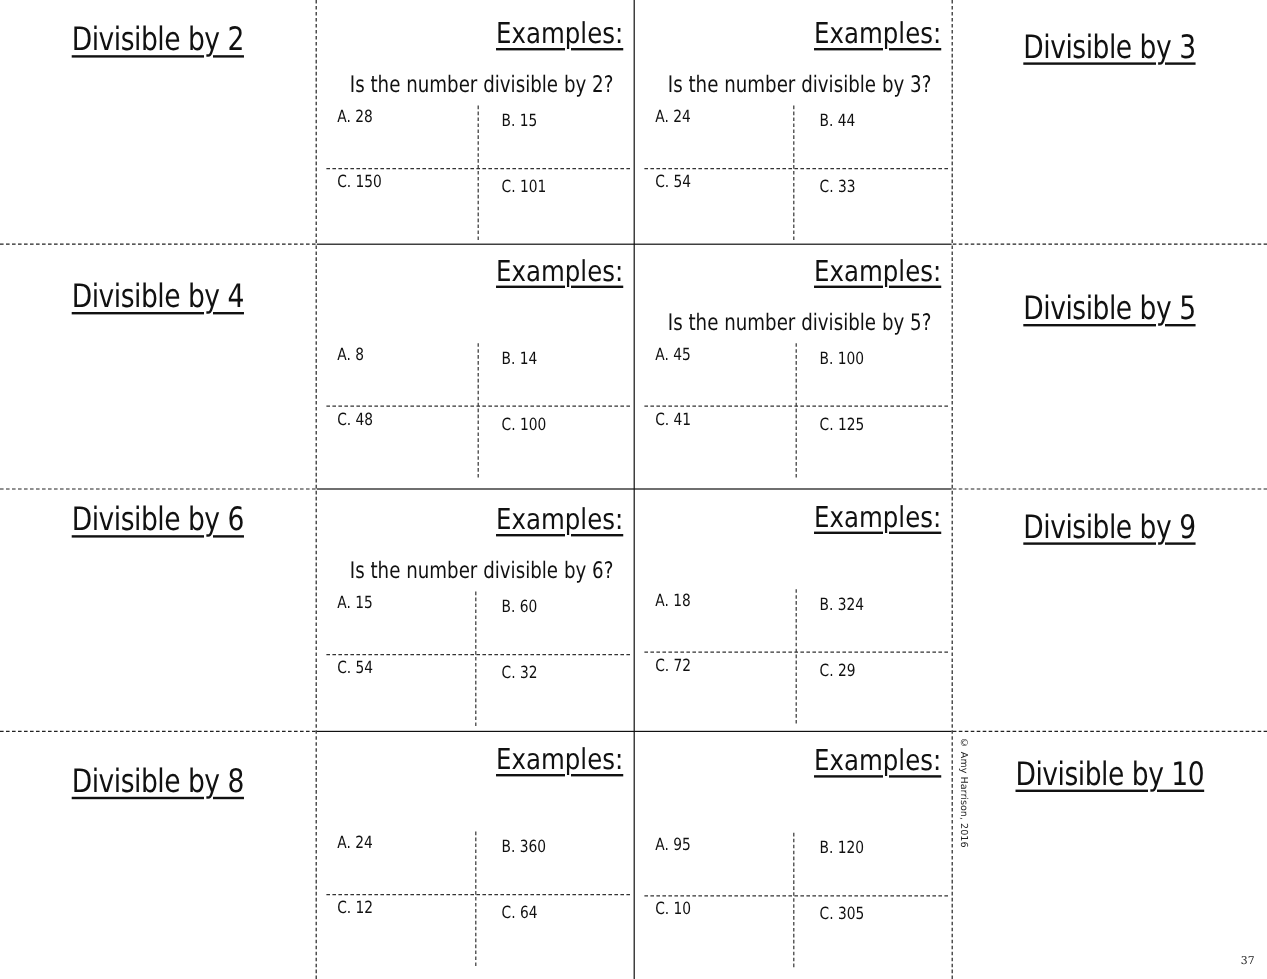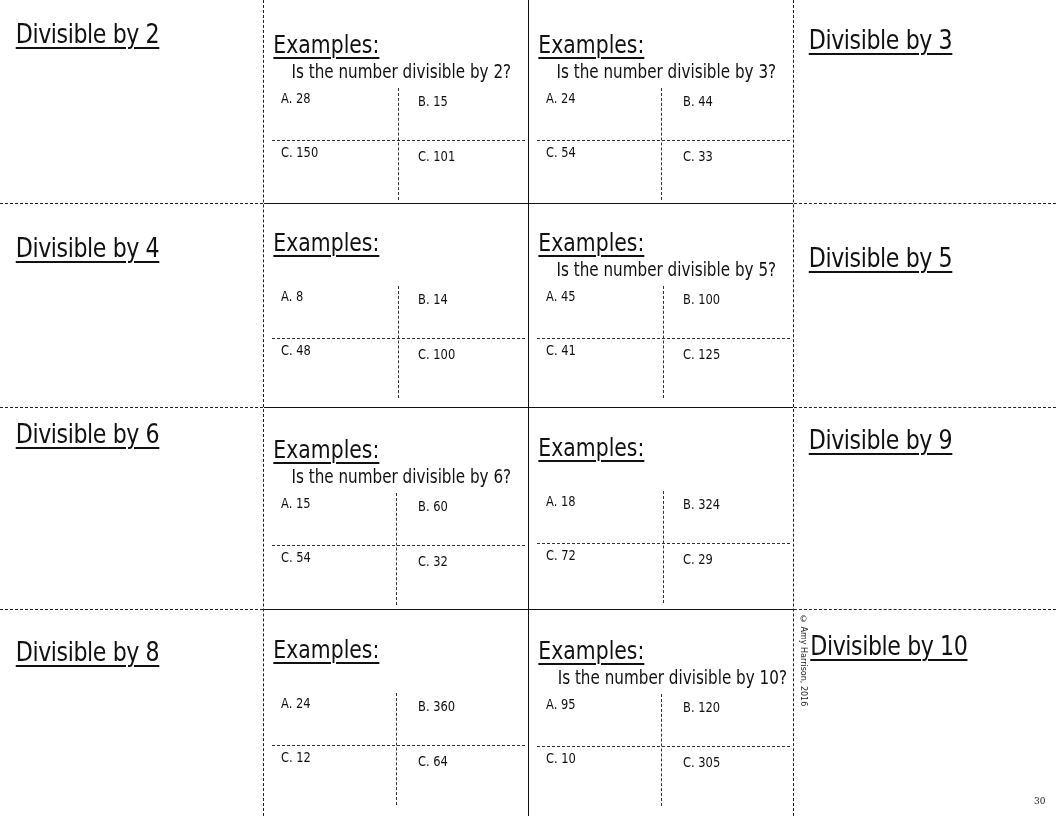--- a/index.html
+++ b/index.html
@@ -5,29 +5,29 @@
     html, body { margin: 0; padding: 0; background: #ffffff; }
     body { width: 1056px; height: 816px; position: relative; overflow: hidden;
            font-family: "DejaVu Sans", sans-serif; color: #111; }
     .vline { position: absolute; top: 0; height: 816px; width: 0; }
     .vline.dashed { border-left: 1.5px dashed #222; }
     .vline.solid { border-left: 1.5px solid #111; }
     .hline { position: absolute; height: 0; }
     .hline.dashed { border-top: 1.5px dashed #222; }
     .hline.solid { border-top: 1.5px solid #111; }
 
-    .label-cell { position: absolute; width: 263px; }
+    .label-cell { position: absolute; width: 263px; text-align: center; }
     .label-cell.right { width: 263px; }
     .label-title { display: inline-block; font-size: 27px; letter-spacing: -0.5px;
                    text-decoration: underline; text-underline-offset: 4px;
                    text-decoration-thickness: 1.5px; font-family: "DejaVu Sans", sans-serif;
                    transform: scaleX(0.82); transform-origin: center; }
 
     .ex-cell { position: absolute; width: 265px; height: 203px; }
-    .ex-title { position: absolute; left: 0; right: 0; top: 14px; text-align: left; margin-top: 17px; }
+    .ex-title { position: absolute; left: 0; right: 0; top: 14px; text-align: right; }
     .ex-title span { display: inline-block; font-size: 24px; text-decoration: underline;
                      text-underline-offset: 4px; text-decoration-thickness: 1.5px;
                      transform: scaleX(0.85); }
     .ex-question { position: absolute; left: 0; right: 0; top: 60px; text-align: center;
                    font-size: 19px; white-space: nowrap; }
     .ex-question span { display: inline-block; transform: scaleX(0.8); transform-origin: center; }
     .grid-v { position: absolute; left: 134px; top: 88px; height: 112px;
               border-left: 1px dashed #333; }
     .grid-h { position: absolute; left: 8px; right: 4px; top: 140px;
               border-top: 1px dashed #333; }
@@ -151,23 +151,22 @@
   <div class="ex-title"><span>Examples:</span></div>
   <div class="grid-v" style="left:132px"></div>
   <div class="grid-h"></div>
   <div class="opt a"><span>A.  24</span></div>
   <div class="opt b"><span>B.  360</span></div>
   <div class="opt c1"><span>C.  12</span></div>
   <div class="opt c2"><span>C.  64</span></div>
 </div>
 <div class="ex-cell" style="left:529px;top:606px">
   <div class="ex-title"><span>Examples:</span></div>
-  <div class="ex-question"><span>Is the number divisible by 10?</span></div>
   <div class="grid-v" style="left:132px"></div>
   <div class="grid-h"></div>
   <div class="opt a"><span>A.  95</span></div>
   <div class="opt b"><span>B.  120</span></div>
   <div class="opt c1"><span>C.  10</span></div>
   <div class="opt c2"><span>C.  305</span></div>
 </div>
 
 <div class="copyright">© Amy Harrison, 2016</div>
-<div class="page-num">30</div>
+<div class="page-num">37</div>
 
 </body></html>

